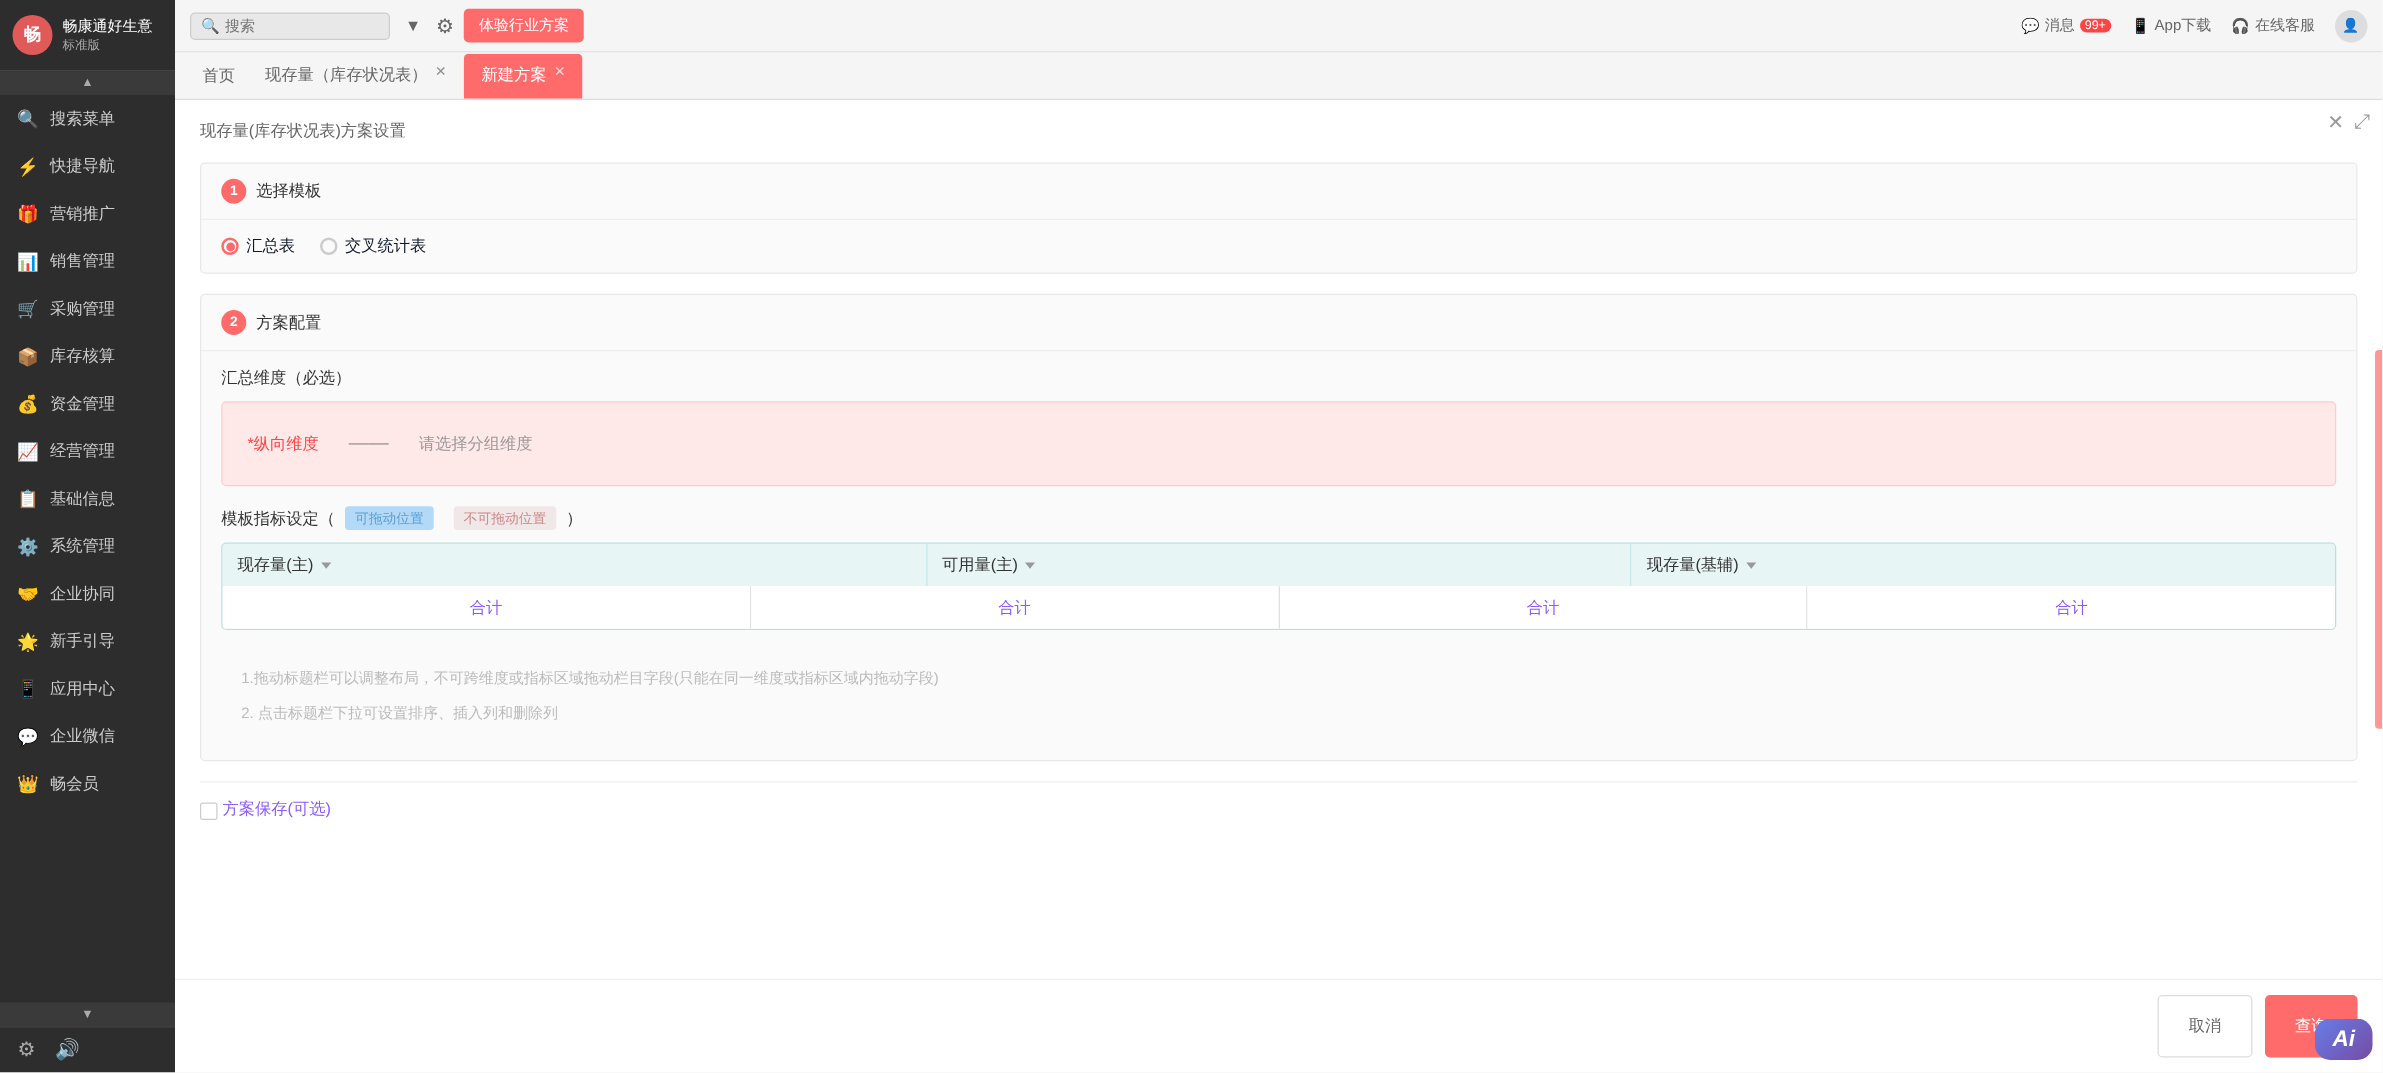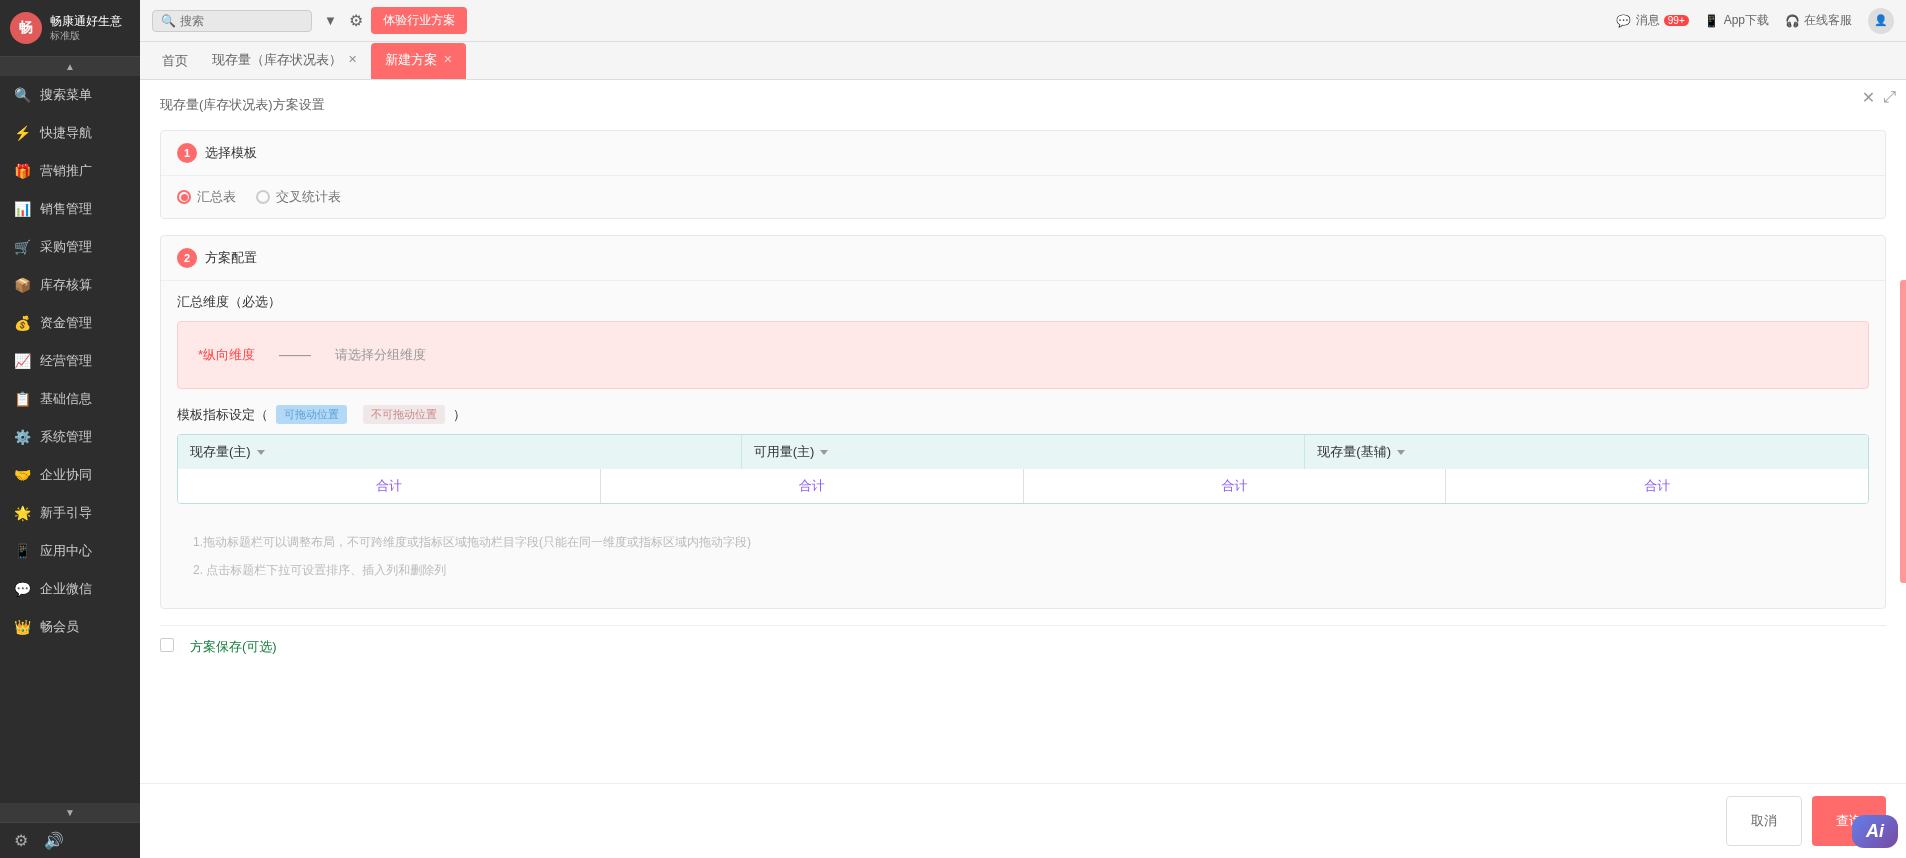--- a/index.html
+++ b/index.html
@@ -187,21 +187,20 @@
       background: #f5f5f5;
       display: flex;
       align-items: center;
       padding: 0 12px;
       border-bottom: 1px solid #ddd;
       height: 38px;
       flex-shrink: 0;
     }
     .tab {
       display: flex;
-      align-items: center;
       gap: 6px;
       padding: 8px 14px;
       font-size: 13px;
       color: #666;
       cursor: pointer;
       border-bottom: 2px solid transparent;
     }
     .tab.active {
       background: #ff6b6b;
       color: white;
@@ -294,21 +293,21 @@
       align-items: center;
       gap: 20px;
       padding: 12px 16px;
     }
     .radio-option {
       display: flex;
       align-items: center;
       gap: 6px;
       cursor: pointer;
       font-size: 13px;
-      color: #737373;
+      color: #0f172a;
     }
     .radio-circle {
       width: 14px;
       height: 14px;
       border-radius: 50%;
       border: 2px solid #ccc;
       display: flex;
       align-items: center;
       justify-content: center;
     }
@@ -448,27 +447,27 @@
       padding: 10px 16px;
       color: #bbb;
       font-size: 12px;
       line-height: 2;
     }
     .hint-section p { margin-bottom: 4px; }
 
     
     .save-option {
       display: flex;
-      align-items: flex-start;
-      gap: 16px;
+      align-items: flex-end;
+      gap: 4px;
       padding: 12px 0;
       border-top: 1px solid #eee;
       margin-top: 8px;
       font-size: 13px;
-      color: #15803d;
+      color: #8b5cf6;
     }
     .checkbox {
       width: 14px;
       height: 14px;
       border: 1px solid #ccc;
       border-radius: 2px;
       cursor: pointer;
     }
 
     

